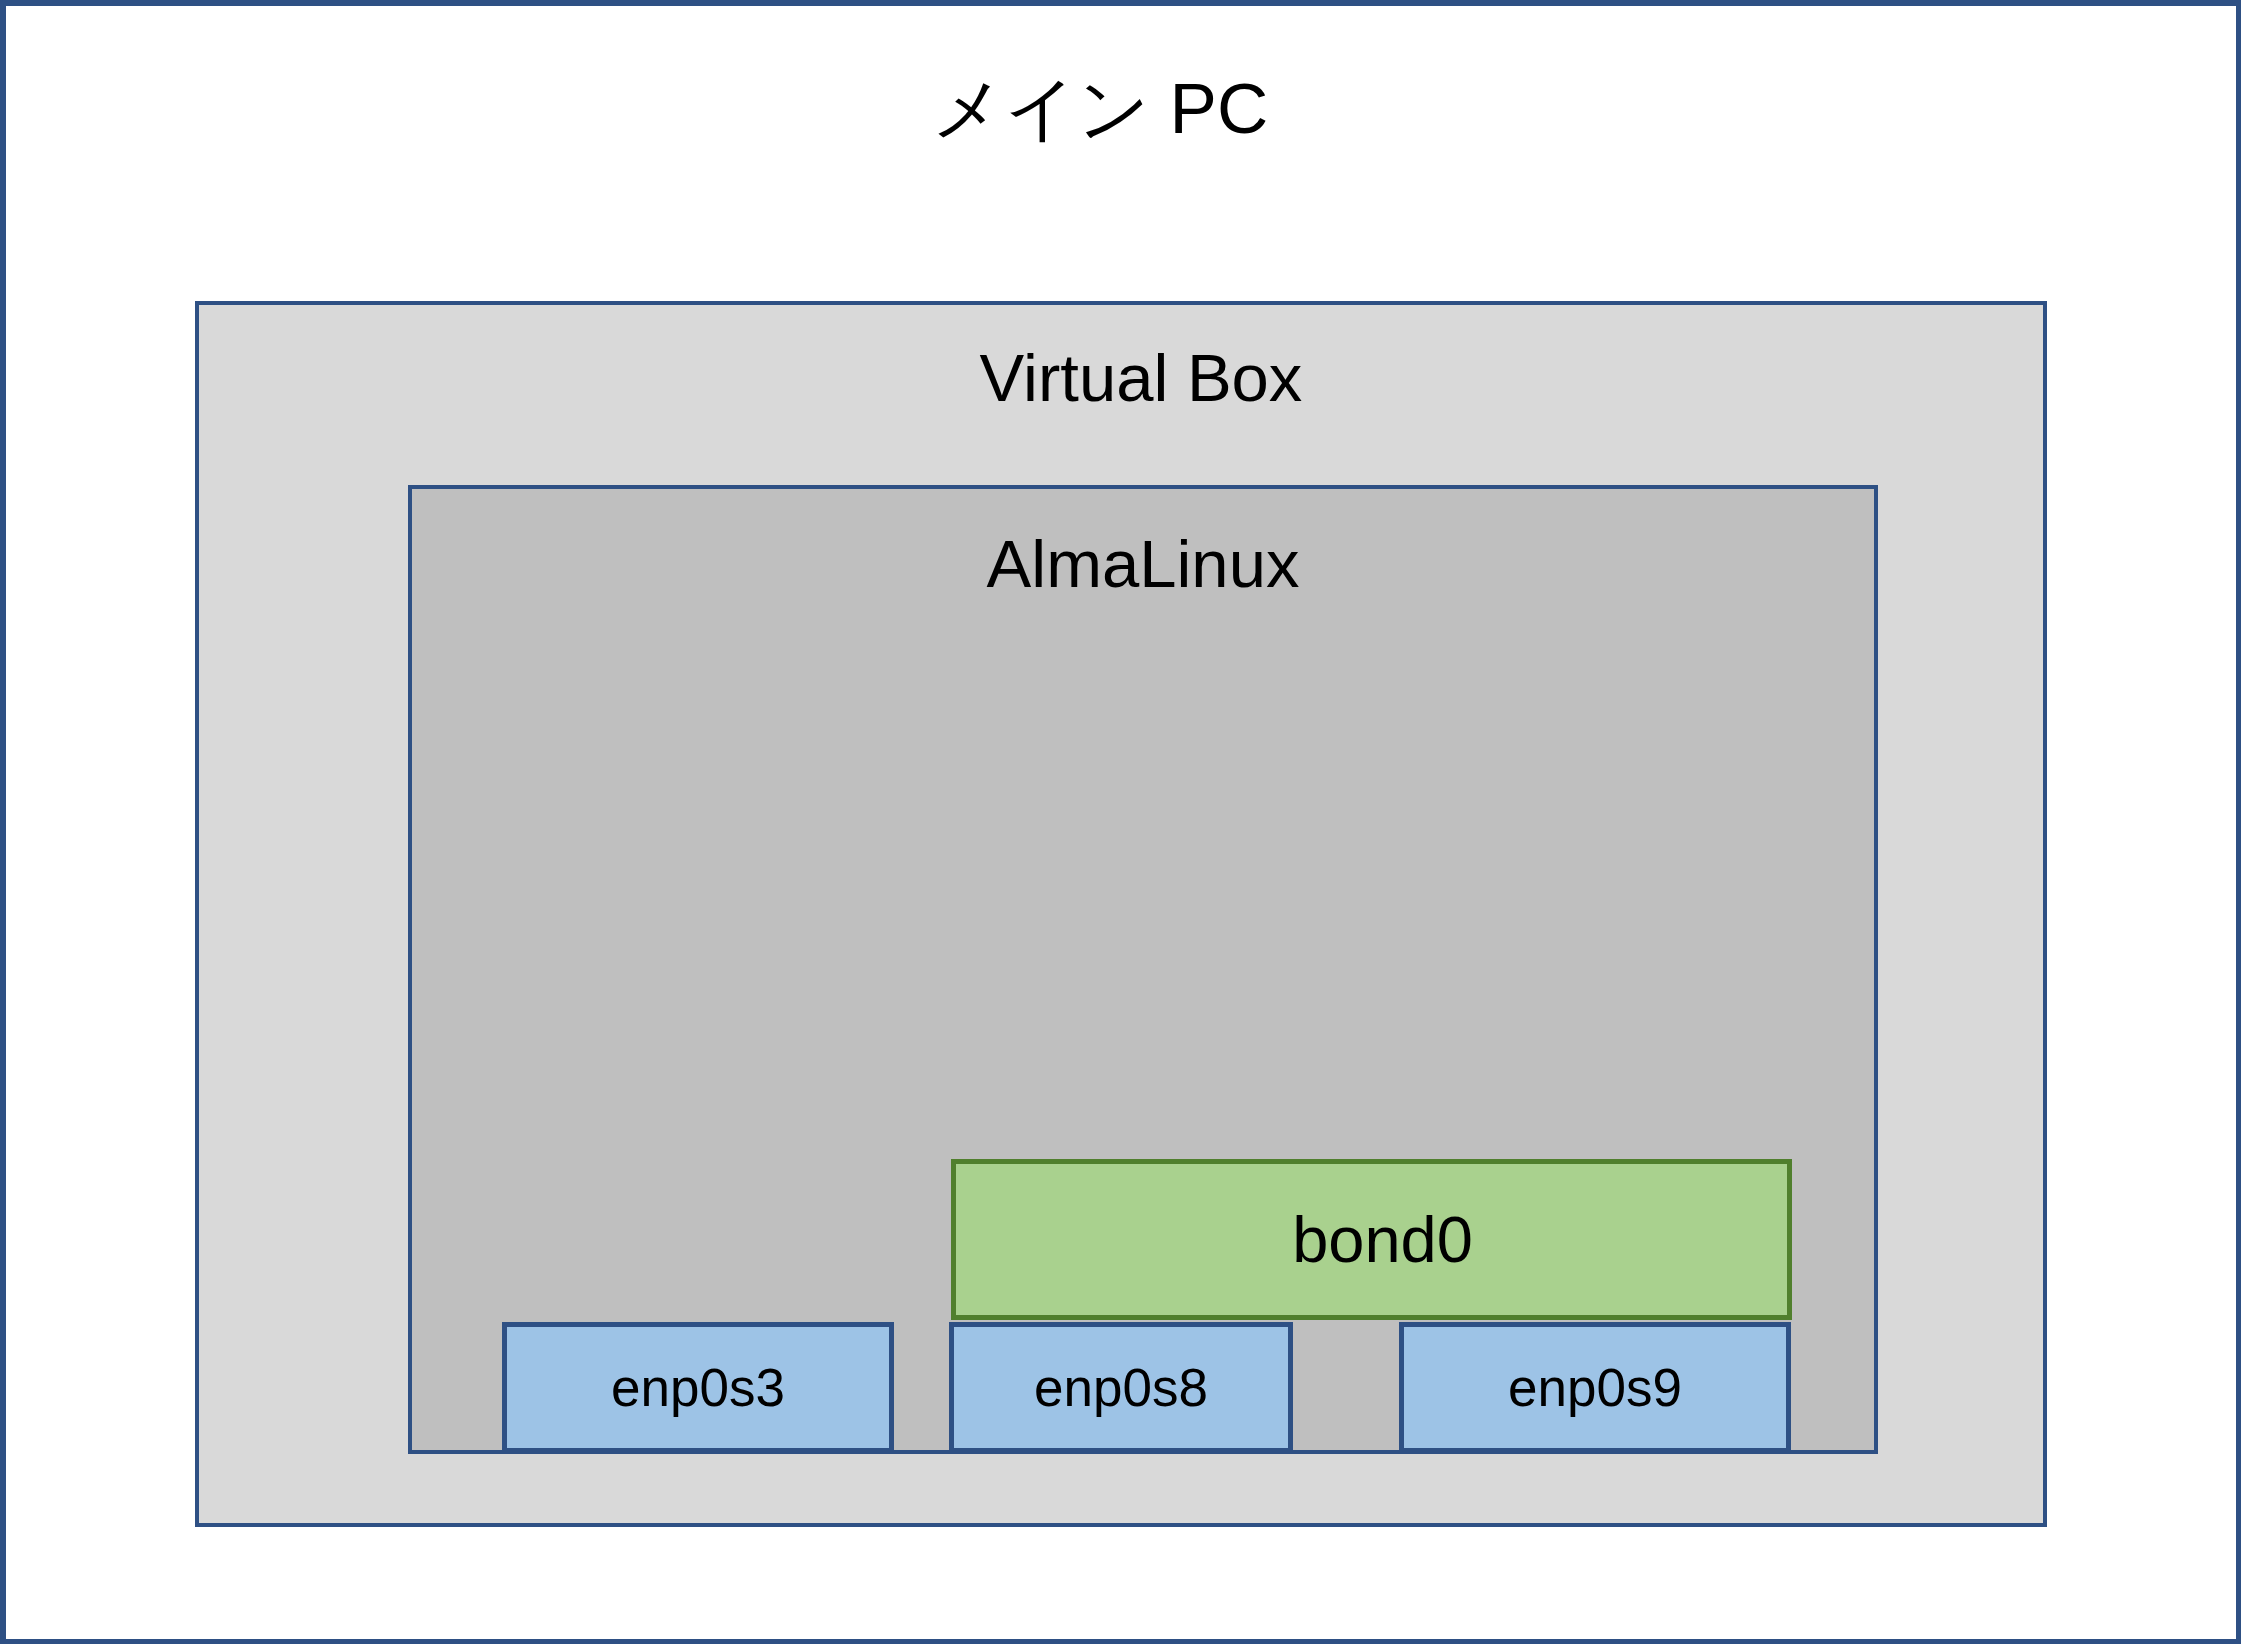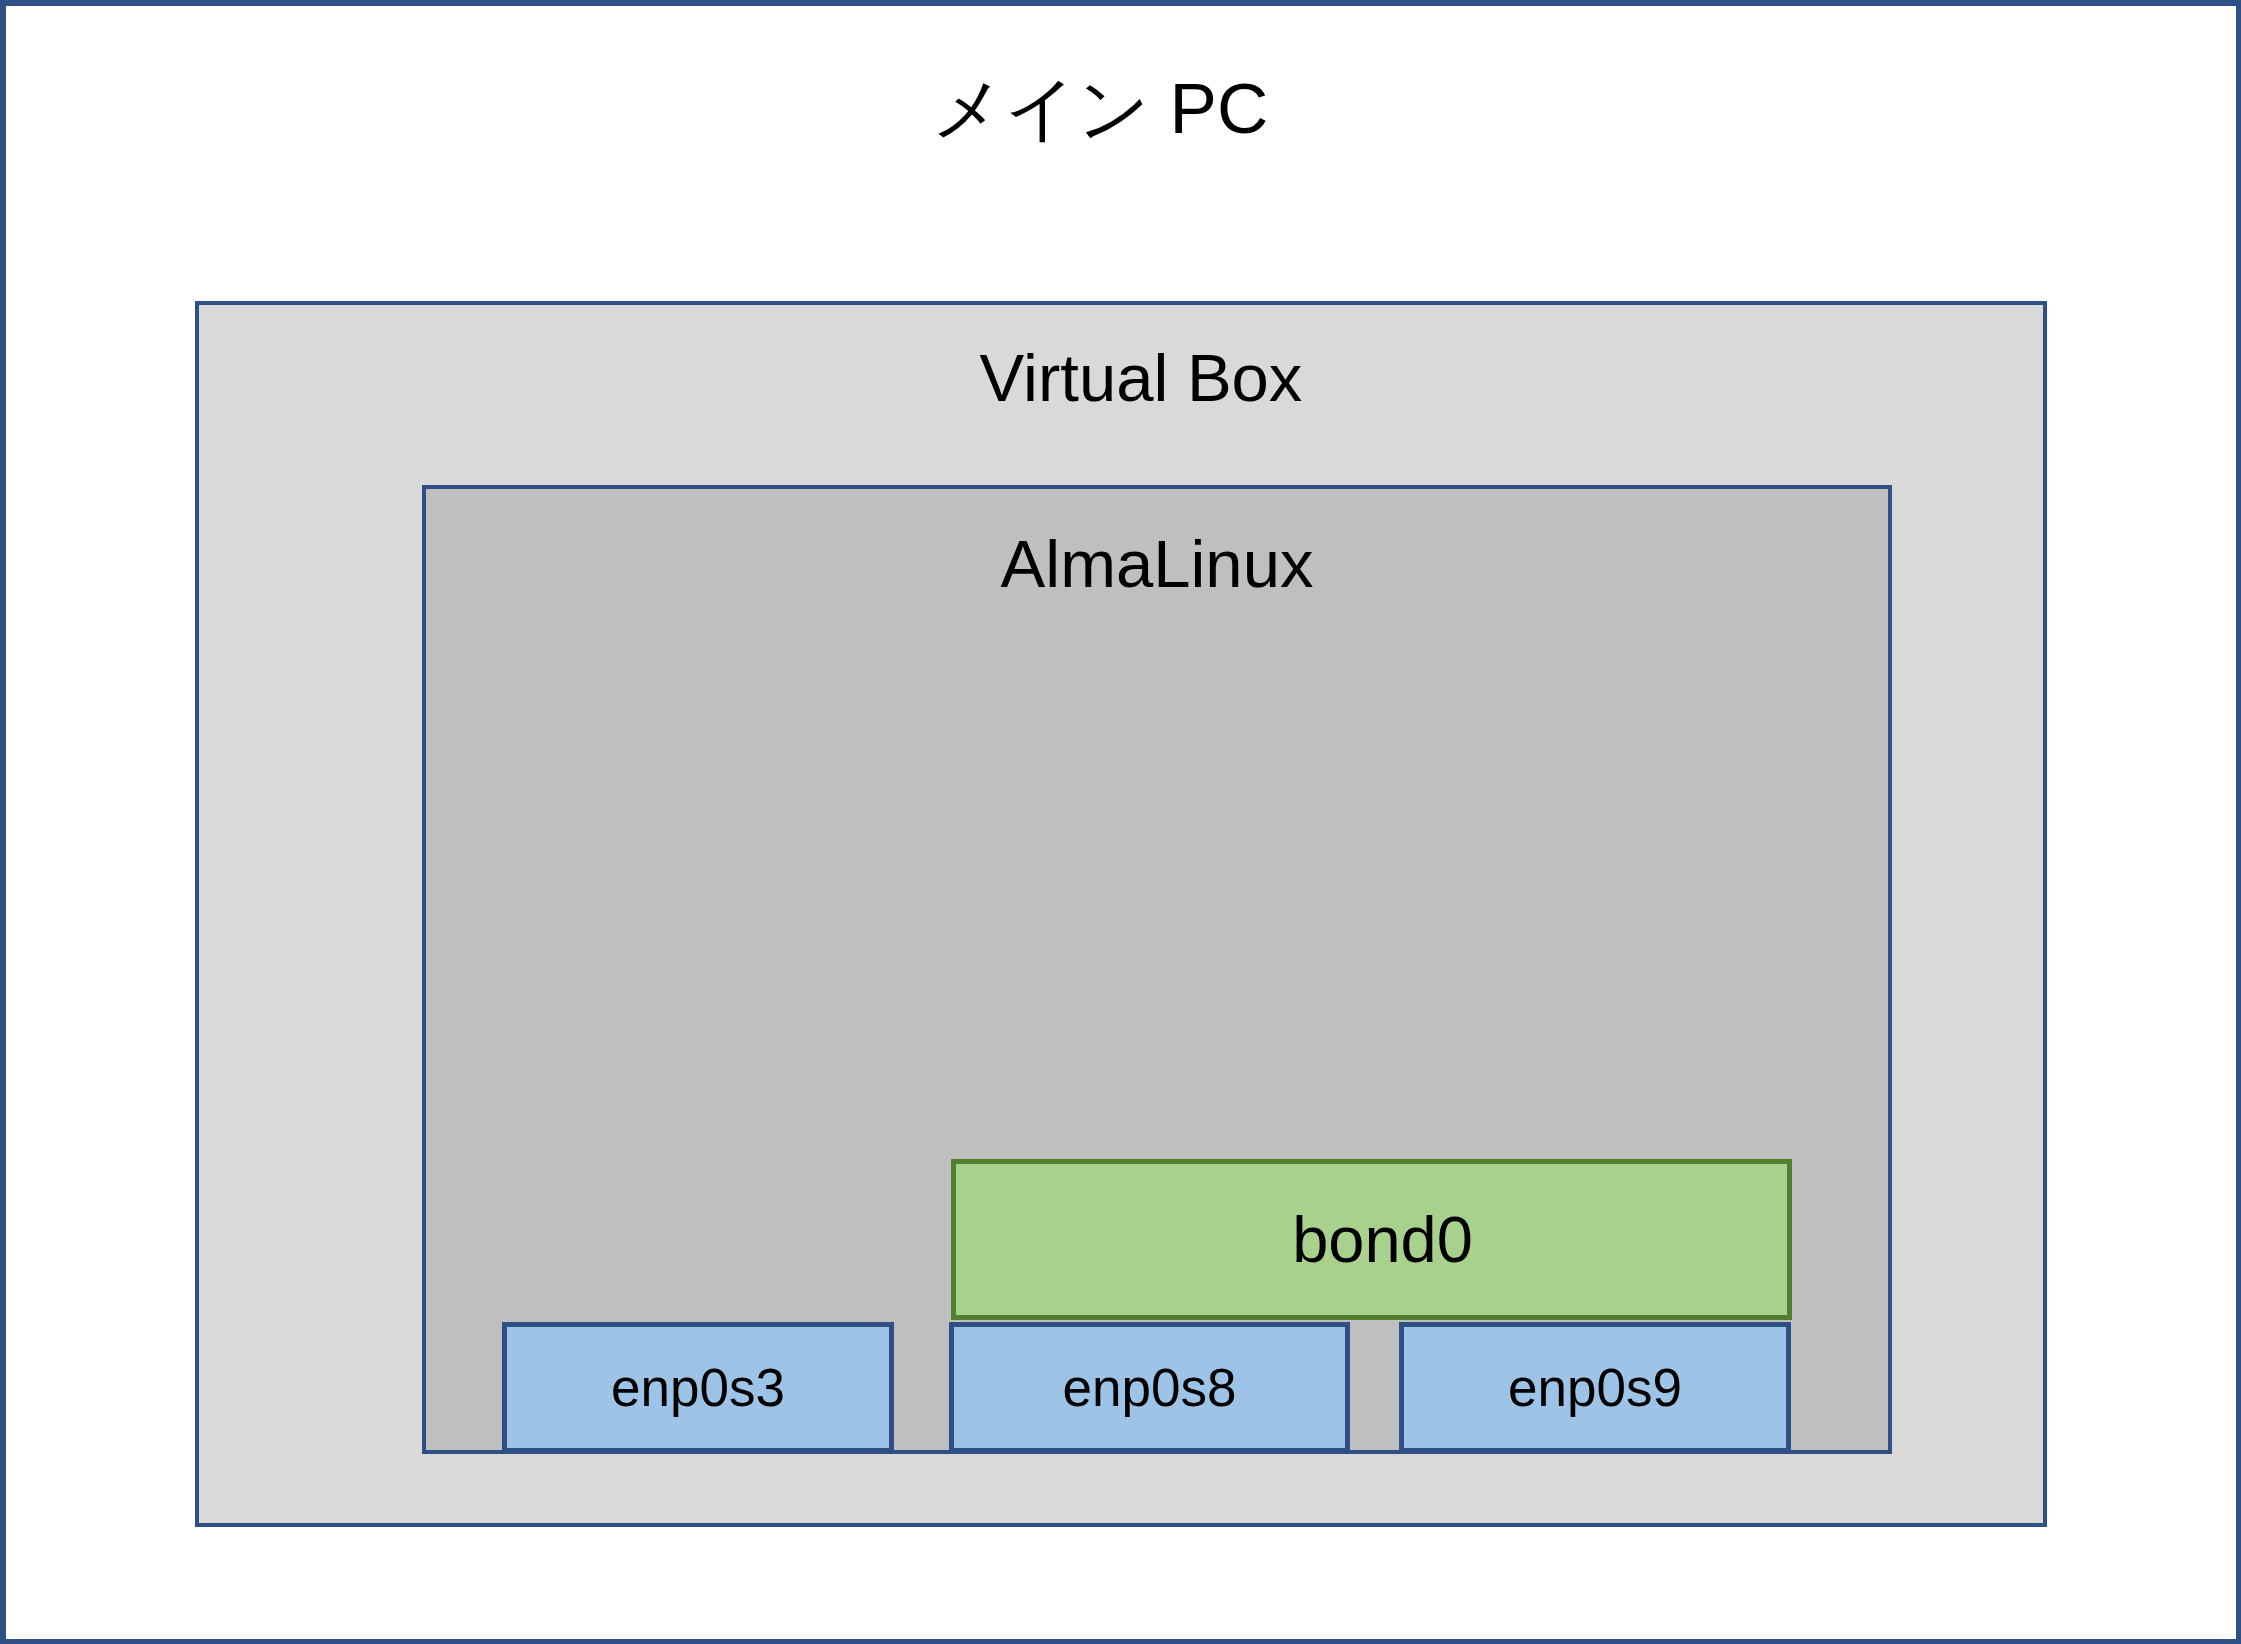--- a/index.html
+++ b/index.html
@@ -66,21 +66,21 @@
     font-size: 67px;
     line-height: 1;
     color: #000000;
     white-space: pre;
     margin-left: 20px;
   }
 
   
   #almalinux-box {
     position: absolute;
-    left: 422px;
+    left: 408px;
     top: 485px;
     width: 1470px;
     height: 969px;
     box-sizing: border-box;
     background: #BFBFBF;
     border: 4.9px solid #2E5084;
   }
   #almalinux-label {
     position: absolute;
     left: 0;
@@ -127,21 +127,21 @@
     height: 131px;
     top: 1322px;
   }
   .nic-label {
     font-size: 53px;
     line-height: 1;
     color: #000000;
     white-space: pre;
   }
   #nic-enp0s3 { left: 502px;  width: 392px; }
-  #nic-enp0s8 { left: 949px;  width: 401px; }
+  #nic-enp0s8 { left: 949px;  width: 344px; }
   #nic-enp0s9 { left: 1399px; width: 392px; }
 </style>
 </head>
 <body>
 
 <div id="canvas">
 
   <div id="outer-frame"></div>
 
   <div id="diagram-title">メイン PC</div>

